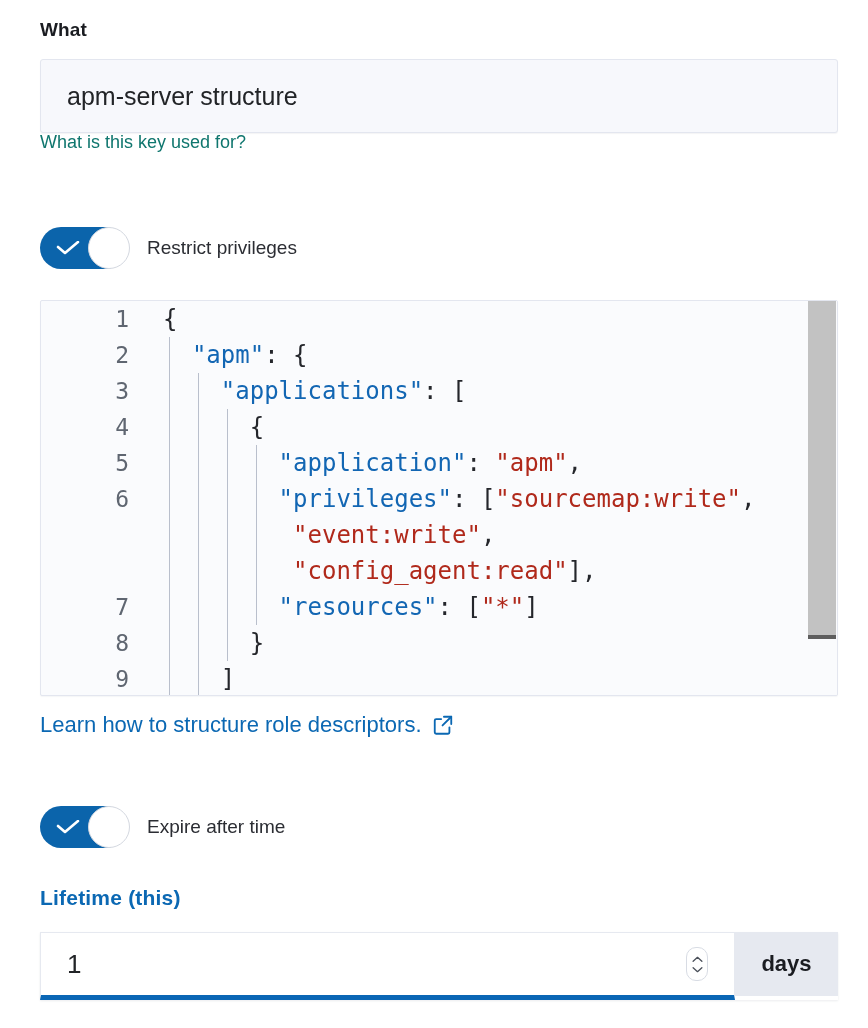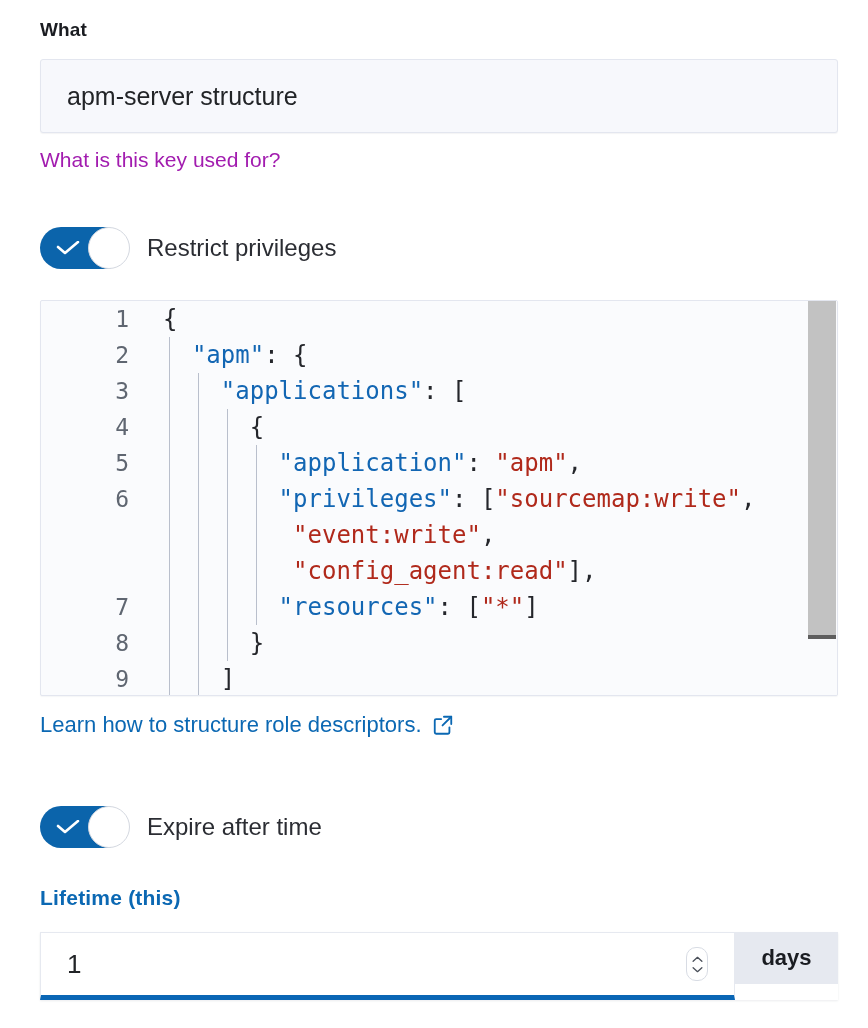--- a/index.html
+++ b/index.html
@@ -44,23 +44,23 @@
     top: 50%;
     transform: translateY(-50%);
     font-size: 25px;
     color: #222427;
     white-space: nowrap;
   }
 
   .help-text {
     position: absolute;
     left: 40px;
-    top: 148px;
-    font-size: 21px;
-    color: #a21caf;
+    top: 132px;
+    font-size: 18px;
+    color: #0f766e;
   }
 
   
   .switch-row {
     position: absolute;
     display: flex;
     align-items: center;
   }
   .switch {
     position: relative;
@@ -85,21 +85,21 @@
     transform: translateY(-50%);
     width: 42px;
     height: 42px;
     border-radius: 50%;
     background: #ffffff;
     border: 1px solid #d4d8e0;
     box-sizing: border-box;
   }
   .switch-label {
     margin-left: 21px;
-    font-size: 24px;
+    font-size: 19px;
     color: #2b2d33;
     white-space: nowrap;
   }
 
   
   .editor {
     position: absolute;
     left: 40px;
     top: 300px;
     width: 798px;
@@ -234,21 +234,21 @@
     align-items: center;
     justify-content: center;
     gap: 3px;
     cursor: pointer;
   }
   .append {
     position: absolute;
     left: 695px;
     top: 0;
     width: 103px;
-    height: 52px;
+    height: 64px;
     box-sizing: border-box;
     background: #e6e9f0;
     display: flex;
     align-items: center;
     justify-content: center;
     font-size: 22px;
     font-weight: bold;
     color: #1a1c21;
   }
 </style>

